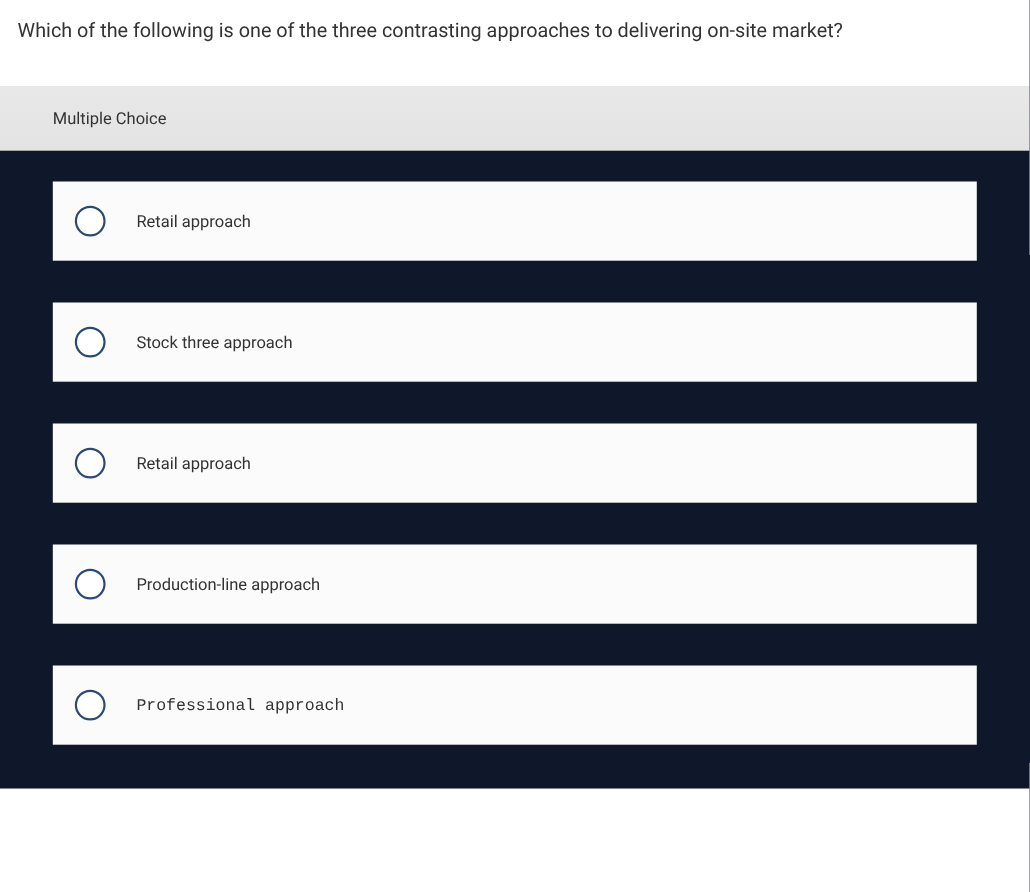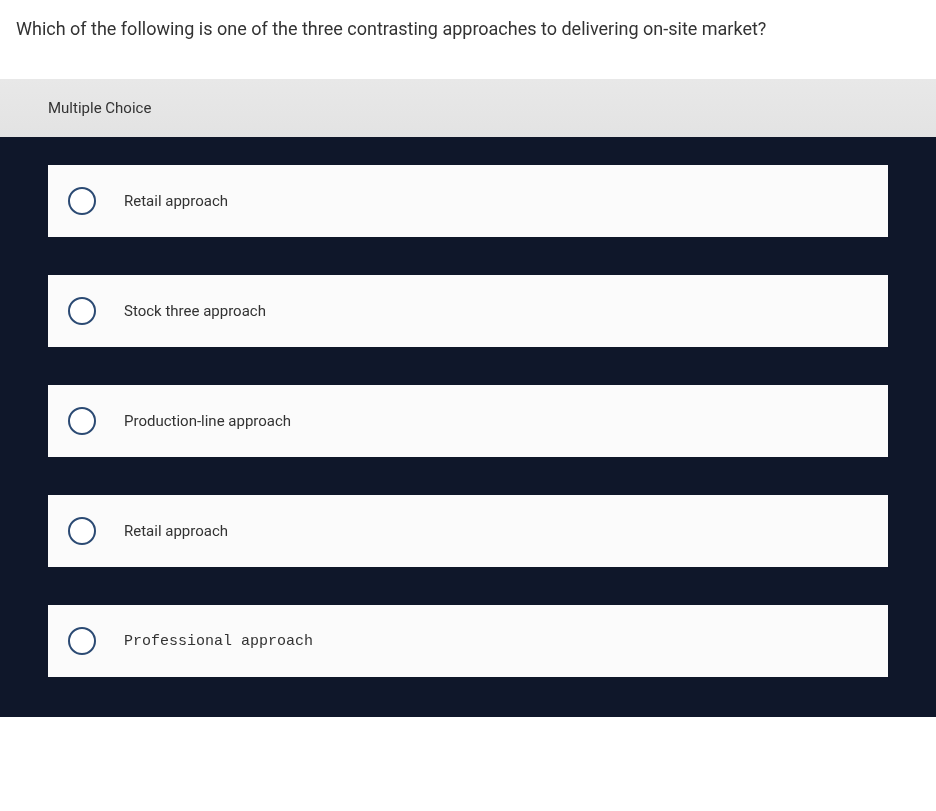--- a/index.html
+++ b/index.html
@@ -73,26 +73,26 @@
       <div class="option-label">Retail approach</div>
     </div>
 
     <div class="option-row">
       <div class="radio-circle"></div>
       <div class="option-label">Stock three approach</div>
     </div>
 
     <div class="option-row">
       <div class="radio-circle"></div>
-      <div class="option-label">Production-line approach</div>
+      <div class="option-label">Retail approach</div>
     </div>
 
     <div class="option-row">
       <div class="radio-circle"></div>
-      <div class="option-label">Retail approach</div>
+      <div class="option-label">Production-line approach</div>
     </div>
 
     <div class="option-row">
       <div class="radio-circle"></div>
       <div class="option-label">Professional approach</div>
     </div>
 
   </div>
 </div>
 

